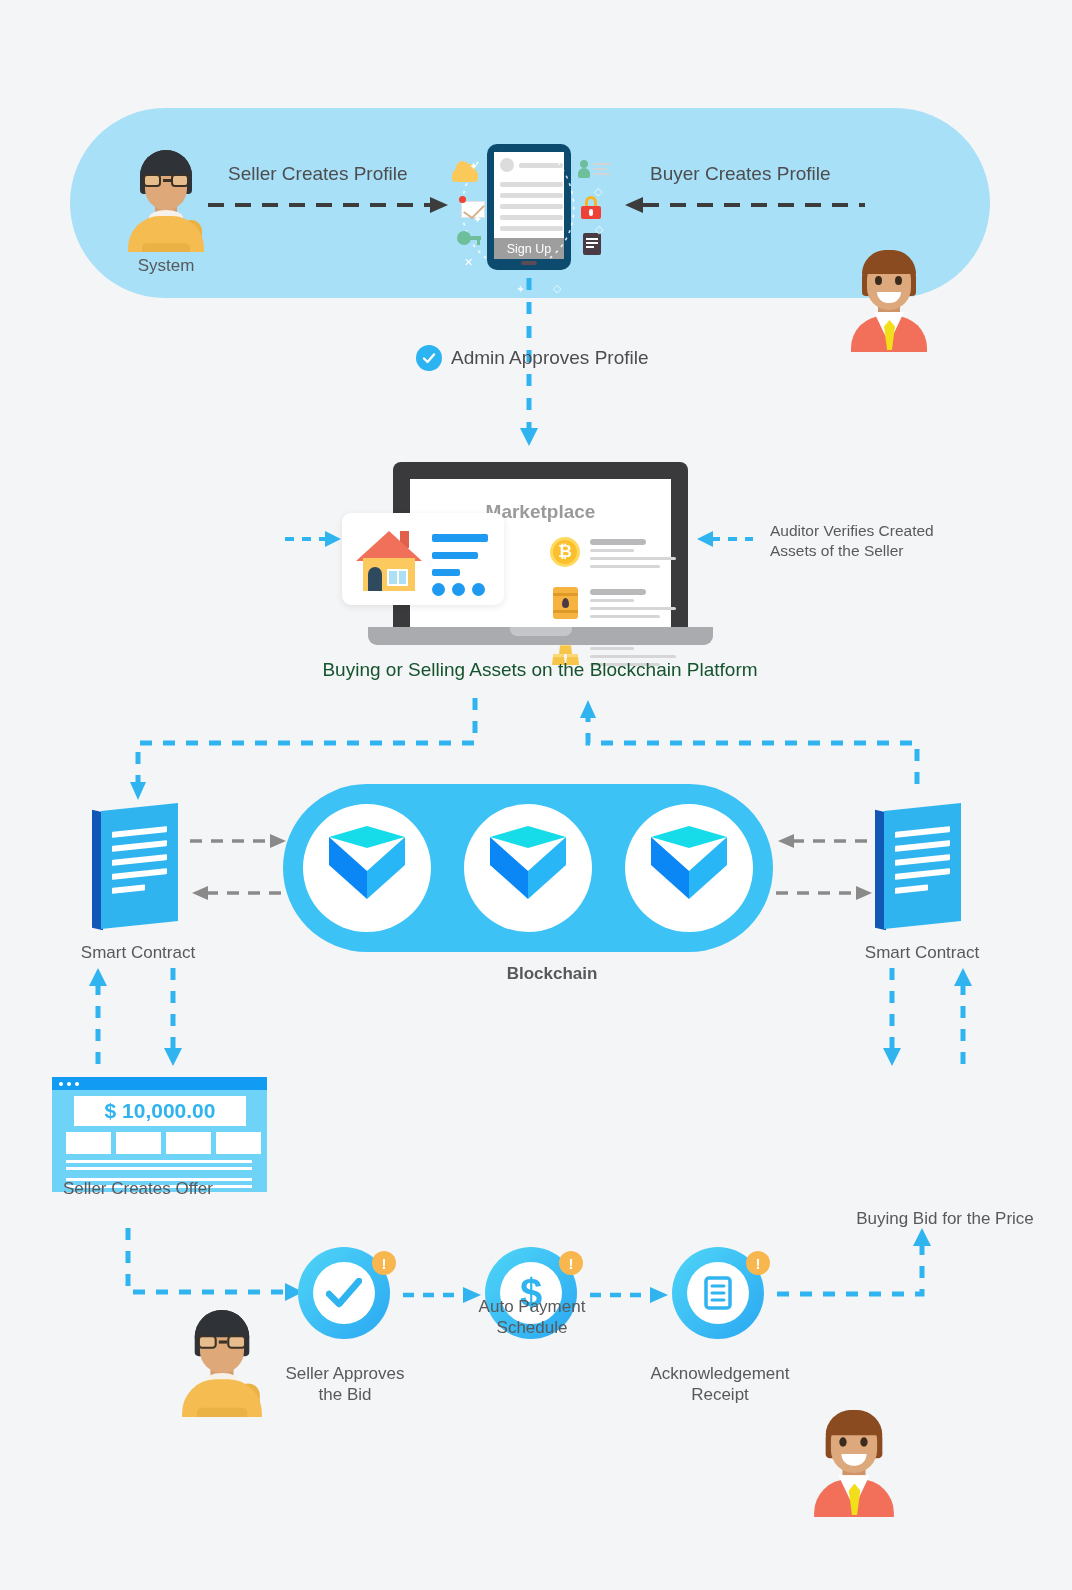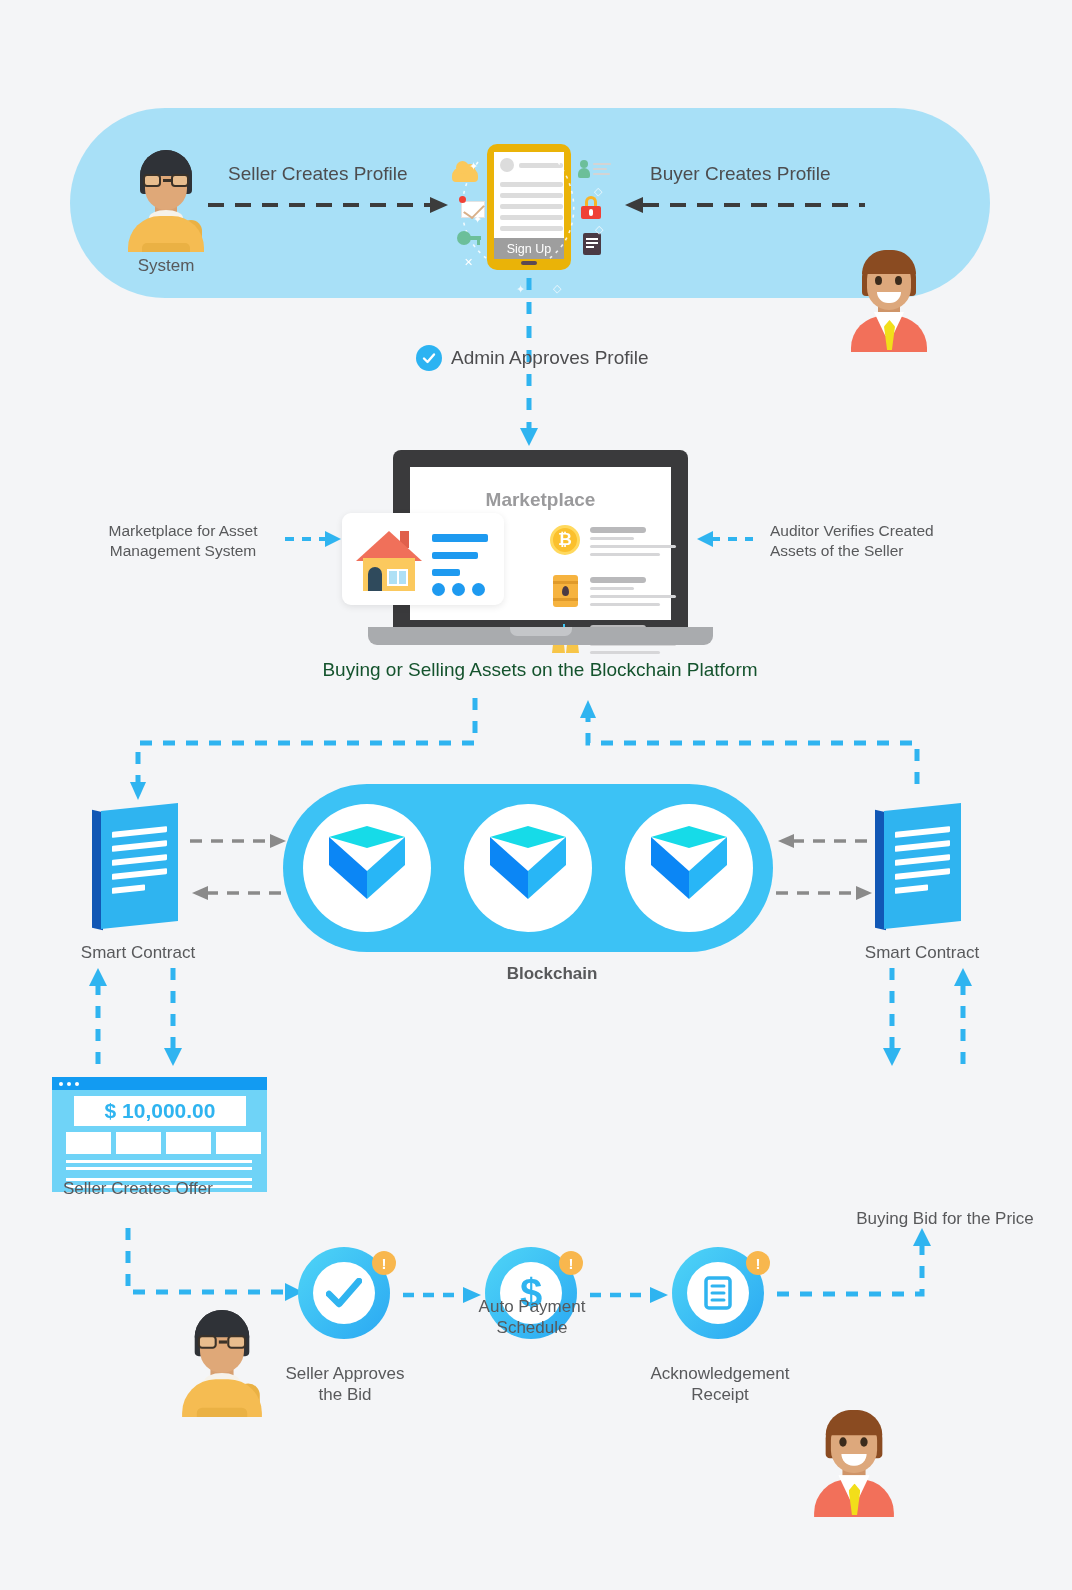--- a/index.html
+++ b/index.html
@@ -51,21 +51,21 @@
   .buyer .av-hair2 { position: absolute; left: 13px; top: 0; width: 54px; height: 24px; background: #8a4b21; border-radius: 27px 27px 0 0; z-index: 2; }
   .buyer .eye { position: absolute; top: 26px; width: 7px; height: 9px; background: #3b2b1c; border-radius: 50%; z-index: 3; }
   .buyer .eye.l { left: 26px; } .buyer .eye.r { left: 46px; }
   .buyer .mouth { position: absolute; left: 28px; top: 42px; width: 24px; height: 11px; background: #fff; border-radius: 0 0 12px 12px; z-index: 3; }
   .buyer .av-neck { position: absolute; left: 29px; top: 54px; width: 22px; height: 16px; background: #cf9569; }
   .buyer .av-body { left: 2px; top: 66px; width: 76px; height: 36px; background: #f2705a; }
   .buyer .av-shirt { position: absolute; left: 25px; top: 62px; width: 30px; height: 24px; background: #fff; transform: skewY(0deg); clip-path: polygon(0 0, 100% 0, 62% 100%, 38% 100%); z-index: 2; }
   .buyer .av-tie { position: absolute; left: 35px; top: 70px; width: 11px; height: 30px; background: #f2de1a; clip-path: polygon(50% 0, 100% 22%, 72% 100%, 28% 100%, 0 22%); z-index: 3; }
 
   
-  .tablet { left: 487px; top: 144px; width: 84px; height: 126px; background: #eab308; border-radius: 10px; }
+  .tablet { left: 487px; top: 144px; width: 84px; height: 126px; background: #0c4a6e; border-radius: 10px; }
   .tablet-screen { position: absolute; left: 7px; top: 8px; right: 7px; height: 86px; background: #fff; }
   .tablet .sbar { position: absolute; background: #dcdcdc; height: 5px; border-radius: 2px; }
   .tablet .circ { position: absolute; left: 6px; top: 6px; width: 14px; height: 14px; border-radius: 50%; background: #dcdcdc; }
   .signup-btn {
     position: absolute; left: 7px; top: 94px; right: 7px; height: 21px;
     background: #9e9e9e; color: #fff; font-size: 12.5px;
     display: flex; align-items: center; justify-content: center;
   }
   .tablet-home { position: absolute; left: 50%; transform: translateX(-50%); bottom: 5px; width: 16px; height: 4px; background: #5c4a54; border-radius: 2px; }
 
@@ -87,21 +87,21 @@
   .lock { width: 20px; height: 22px; }
   .lock .sh { position: absolute; left: 4px; top: 0; width: 12px; height: 12px; border: 3px solid #f8b427; border-bottom: none; border-radius: 7px 7px 0 0; }
   .lock .bd { position: absolute; left: 0; top: 10px; width: 20px; height: 13px; background: #ef4136; border-radius: 2px; }
   .lock .bd:after { content:""; position:absolute; left: 8px; top: 3px; width: 4px; height: 7px; background: #fff; border-radius: 2px; }
   .docicon { width: 18px; height: 22px; background: #4a3a44; border-radius: 2px; }
   .docicon i { position: absolute; left: 3px; height: 2px; background: #fff; }
   .sparkle { color: #fff; font-size: 11px; }
 
   
   .laptop { left: 393px; top: 450px; width: 295px; height: 195px; }
-  .lap-lid { position: absolute; left: 0; top: 0; width: 295px; height: 180px; background: #3a3a3c; border-radius: 8px 8px 0 0; }
+  .lap-lid { position: absolute; left: 0; top: 12px; width: 295px; height: 180px; background: #3a3a3c; border-radius: 8px 8px 0 0; }
   .lap-screen { position: absolute; left: 17px; top: 17px; right: 17px; bottom: 10px; background: #fff; }
   .lap-base { position: absolute; left: -25px; top: 177px; width: 345px; height: 18px; background: #a9abae; border-radius: 0 0 9px 9px; }
   .lap-notch { position: absolute; left: 50%; transform: translateX(-50%); top: 177px; width: 62px; height: 9px; background: #c4c6c9; border-radius: 0 0 7px 7px; }
   .mk-title { position: absolute; top: 22px; left: 0; right: 0; text-align: center; color: #9a9a9c; font-size: 19px; font-weight: bold; }
 
   .asset-row { position: absolute; left: 140px; width: 128px; height: 42px; }
   .asset-row .r1 { position: absolute; left: 40px; top: 2px; width: 56px; height: 6px; background: #b9b9bb; border-radius: 3px; }
   .asset-row .r2 { position: absolute; left: 40px; top: 12px; width: 44px; height: 3px; background: #d6d6d8; border-radius: 2px; }
   .asset-row .r3 { position: absolute; left: 40px; top: 20px; width: 86px; height: 3px; background: #d6d6d8; border-radius: 2px; }
   .asset-row .r4 { position: absolute; left: 40px; top: 28px; width: 70px; height: 3px; background: #d6d6d8; border-radius: 2px; }
@@ -324,22 +324,20 @@
     <div class="hc-bar" style="left:90px; top:21px; width:56px; height:8px;"></div>
     <div class="hc-bar" style="left:90px; top:39px; width:46px; height:7px;"></div>
     <div class="hc-bar" style="left:90px; top:56px; width:28px; height:7px;"></div>
     <div class="hc-dot" style="left:90px; top:70px;"></div>
     <div class="hc-dot" style="left:110px; top:70px;"></div>
     <div class="hc-dot" style="left:130px; top:70px;"></div>
   </div>
 
   <div class="abs lbl-big" style="left:320px; top:659px; width:440px; text-align:center;">Buying or Selling Assets on the Blockchain Platform</div>
 
-  <div class="abs lbl-side" style="left:88px; top:521px; width:190px; text-align:center;">Marketplace for Asset
-Management System</div>
   <svg class="abs" style="left:285px; top:530px;" width="56" height="18">
     <line x1="0" y1="9" x2="42" y2="9" stroke="#2fb4f0" stroke-width="4" stroke-dasharray="9,8"></line>
     <polygon points="40,1 56,9 40,17" fill="#2fb4f0"></polygon>
   </svg>
 
   <div class="abs lbl-side" style="left:770px; top:521px; width:220px; text-align:left;">Auditor Verifies Created
 Assets of the Seller</div>
   <svg class="abs" style="left:697px; top:530px;" width="56" height="18">
     <line x1="14" y1="9" x2="56" y2="9" stroke="#2fb4f0" stroke-width="4" stroke-dasharray="9,8"></line>
     <polygon points="16,1 0,9 16,17" fill="#2fb4f0"></polygon>

